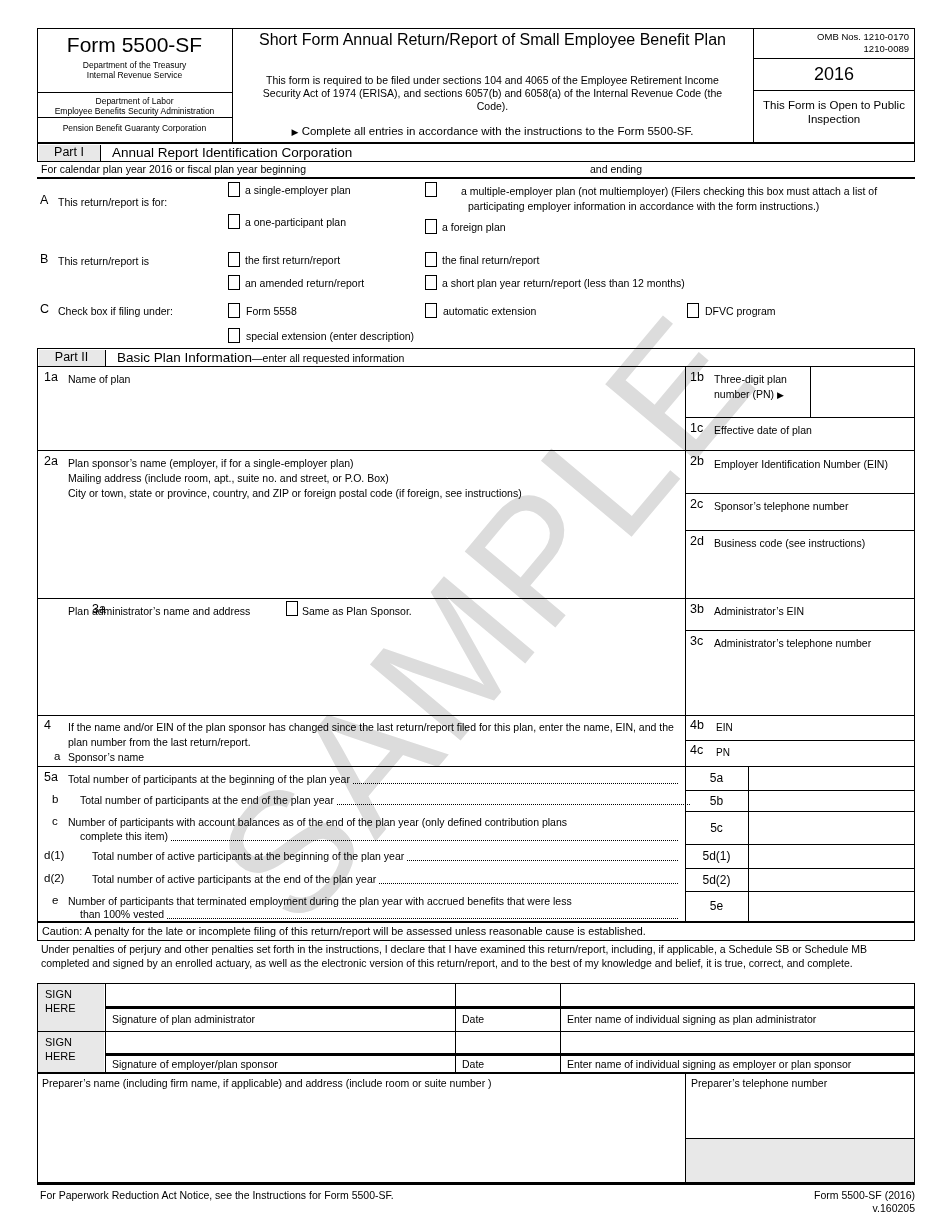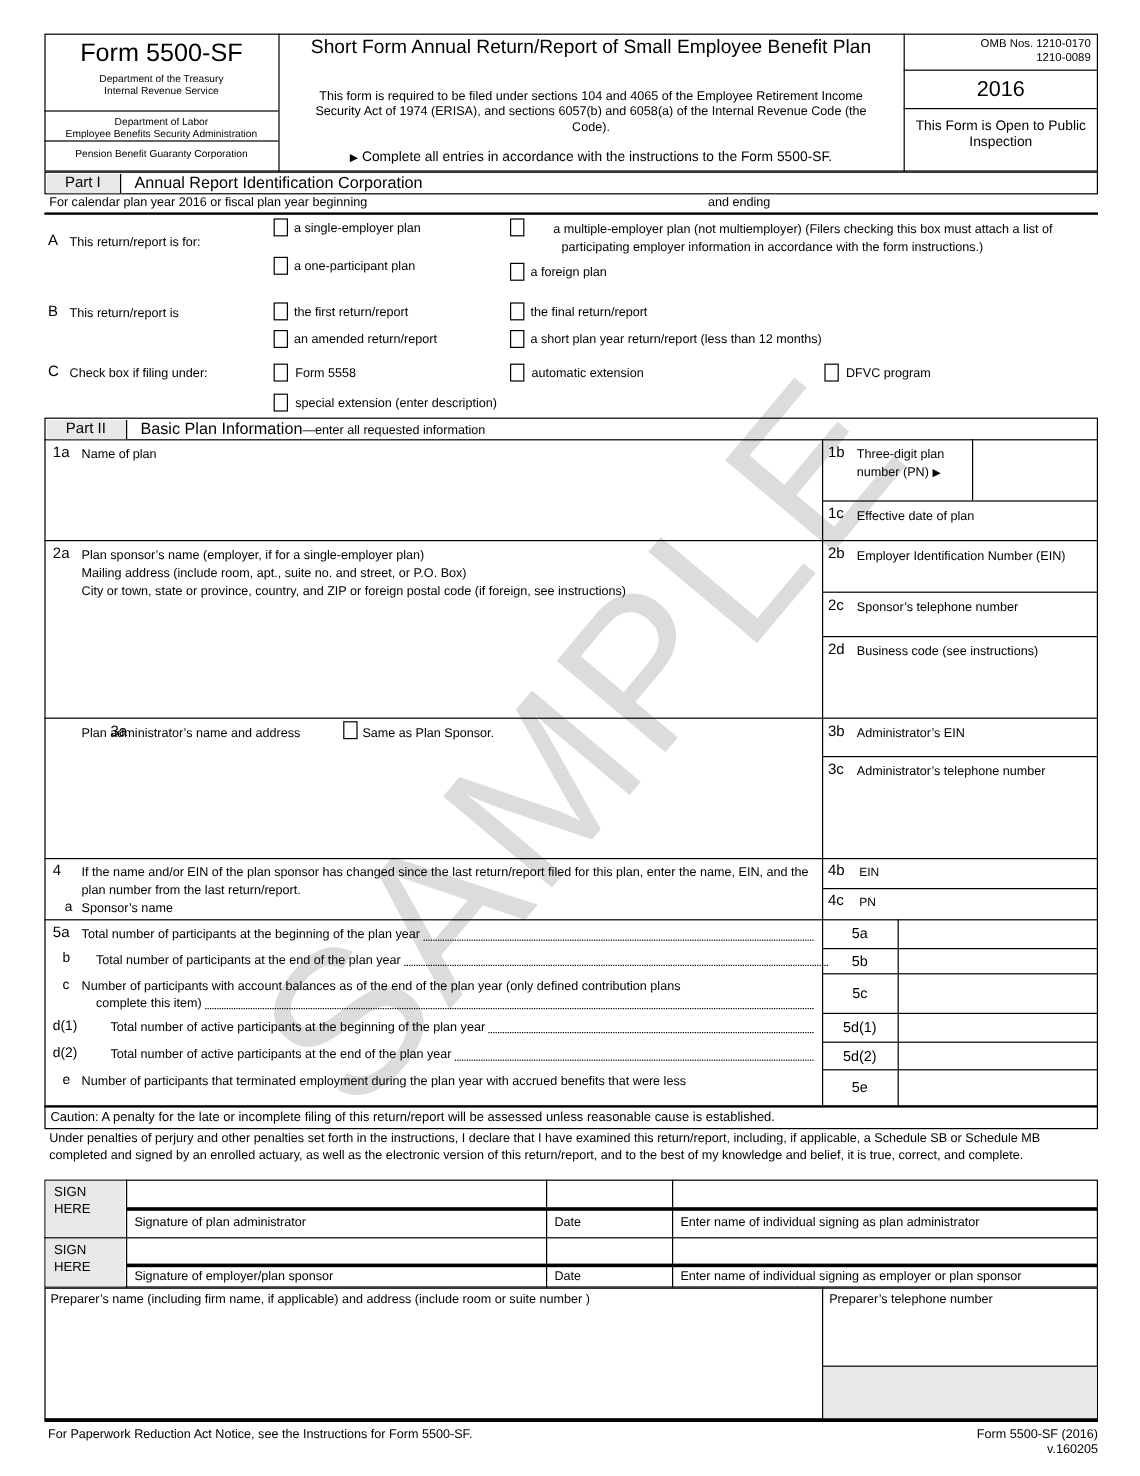--- a/index.html
+++ b/index.html
@@ -219,20 +219,24 @@
   <div class="t num" style="left:44px;top:872px;font-size:11.5px;">d(2)</div>
   <div class="leaderrow" style="left:92px;top:873px;width:589px;">
     <span class="txt">Total number of active participants at the end of the plan year</span>
     <span class="leader"></span>
   </div>
   <div class="boxlabel" style="left:685px;top:873px;">5d(2)</div>
   <div class="field" style="left:749px;top:869px;width:165px;height:21px;"></div>
 
   <div class="t num" style="left:52px;top:894px;font-size:11.5px;">e</div>
   <div class="t" style="left:68px;top:895px;">Number of participants that terminated employment during the plan year with accrued benefits that were less</div>
+  <div class="leaderrow" style="left:80px;top:908px;width:601px;">
+    <span class="txt">than 100% vested</span>
+    <span class="leader"></span>
+  </div>
   <div class="boxlabel" style="left:685px;top:899px;">5e</div>
   <div class="field" style="left:749px;top:892px;width:165px;height:29px;"></div>
 
   <div class="t" style="left:42px;top:925px;font-size:10.8px;">Caution: A penalty for the late or incomplete filing of this return/report will be assessed unless reasonable cause is established.</div>
   <div class="t wrap" style="left:41px;top:943px;width:856px;line-height:13.5px;">Under penalties of perjury and other penalties set forth in the instructions, I declare that I have examined this return/report, including, if applicable, a Schedule SB or Schedule MB completed and signed by an enrolled actuary, as well as the electronic version of this return/report, and to the best of my knowledge and belief, it is true, correct, and complete.</div>
 
   <div class="box" style="left:37px;top:983px;width:878px;height:90px;"></div>
   <div class="grayfill" style="left:38px;top:984px;width:66px;height:47px;"></div>
   <div class="grayfill" style="left:38px;top:1032px;width:66px;height:40px;"></div>
   <div class="vl" style="left:105px;top:983px;height:90px;"></div>

